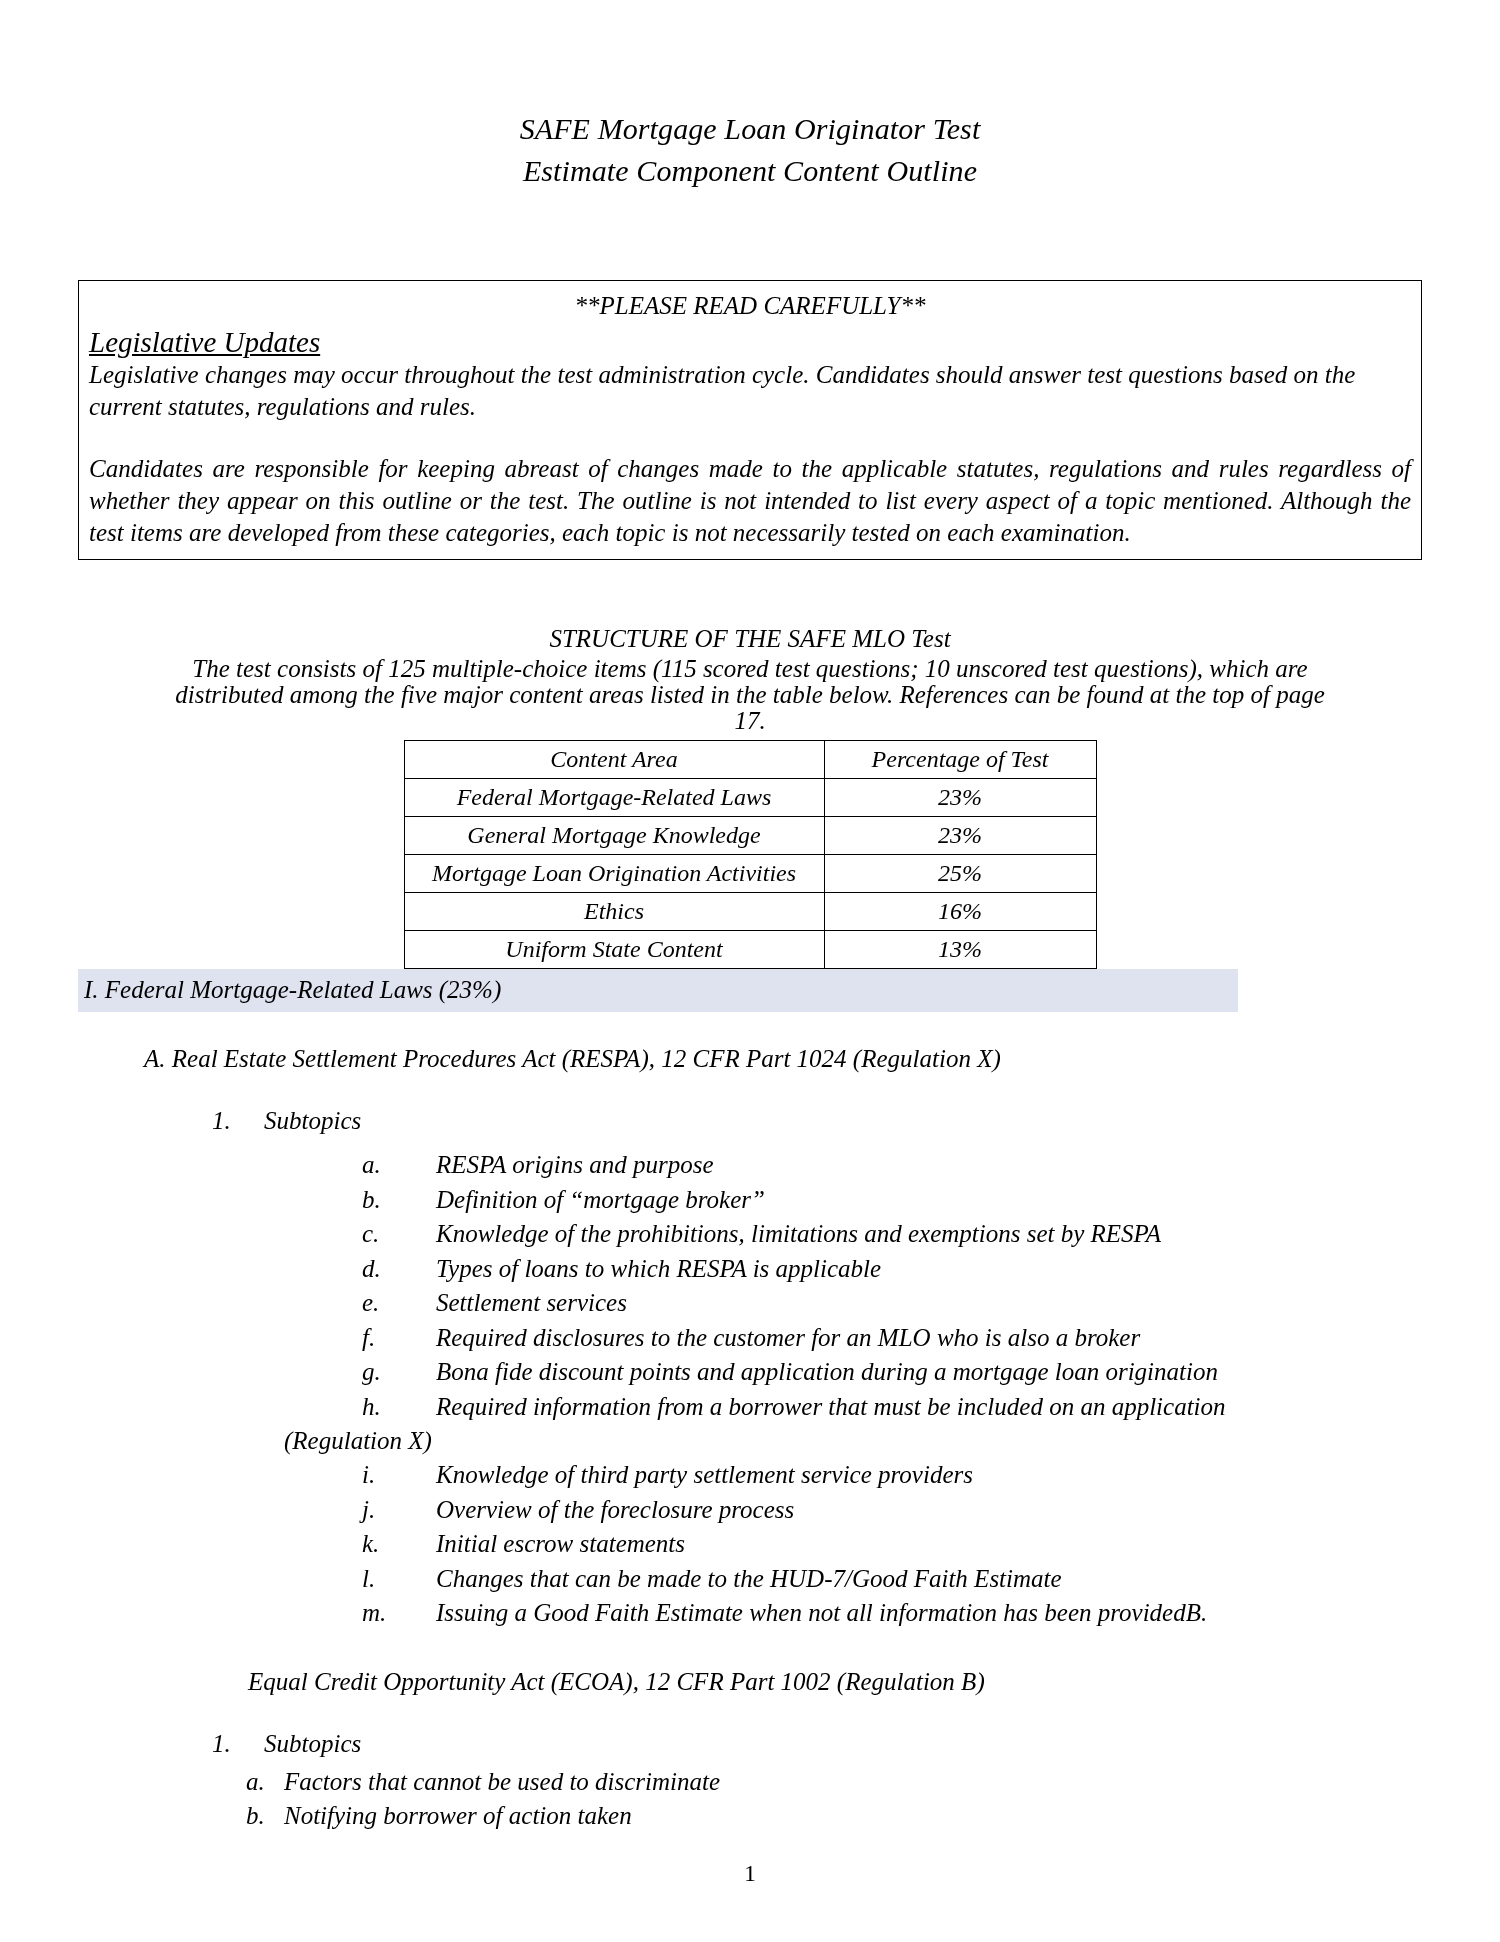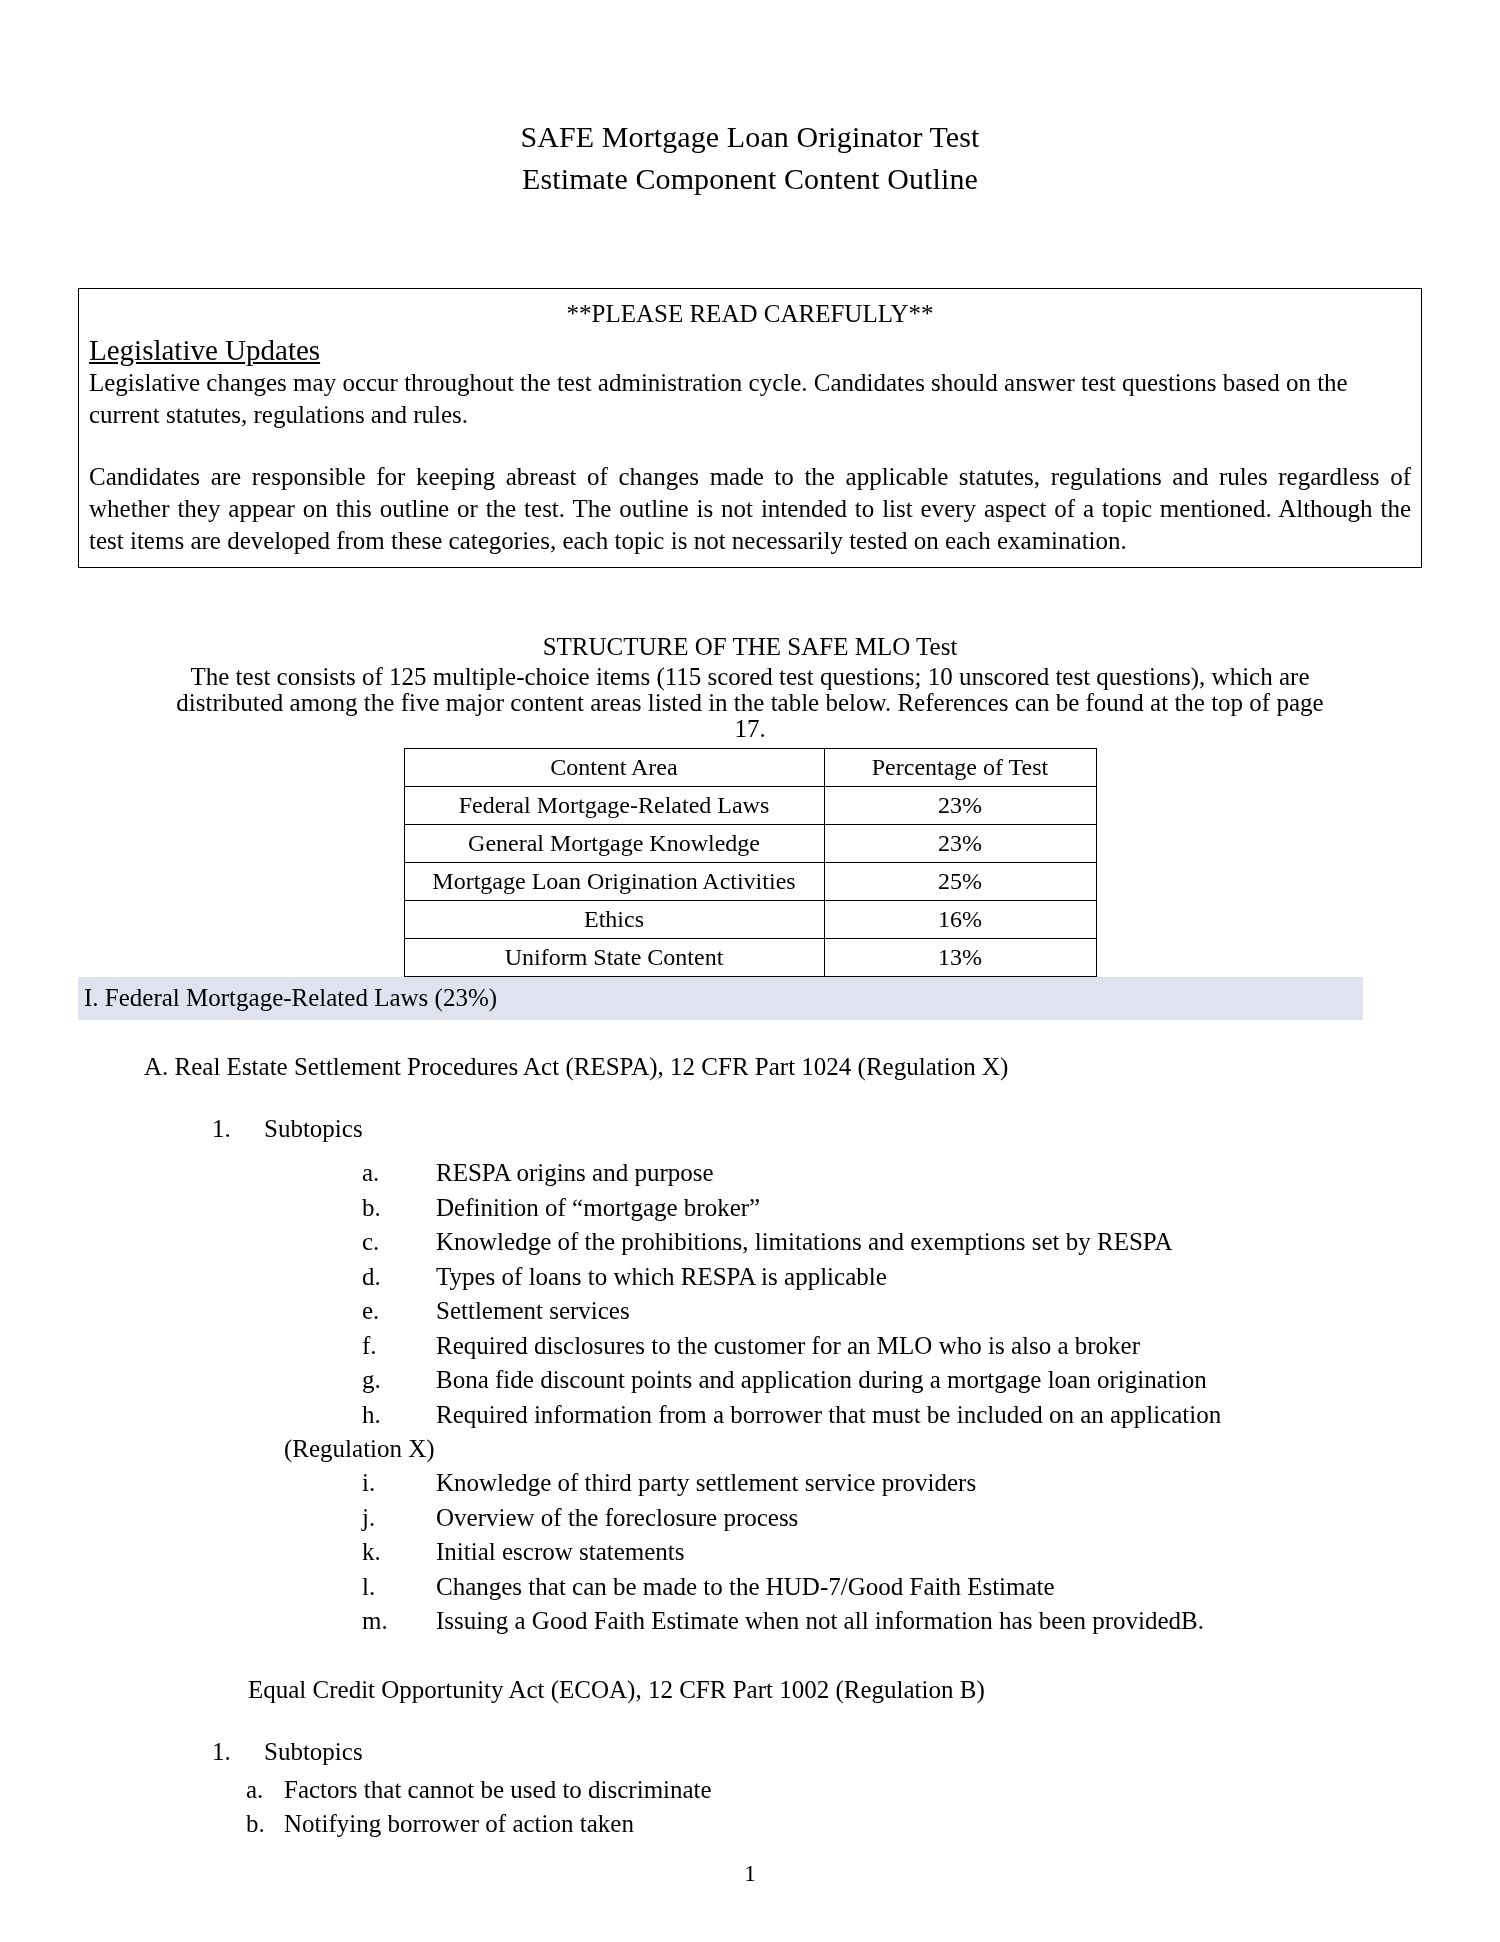--- a/index.html
+++ b/index.html
@@ -18,22 +18,23 @@
     height: 1942px;
     margin: 0 auto;
     background: #ffffff;
     box-sizing: border-box;
     padding: 0;
     overflow: hidden;
   }
   .content {
     position: absolute;
     left: 78px;
-    top: 8px;
+    top: 0;
     width: 1344px;
+    font-style: italic;
   }
 
   
   .doc-title {
     text-align: center;
     font-size: 30px;
     line-height: 42px;
     margin-top: 108px;
     letter-spacing: 0.1px;
   }
@@ -106,21 +107,21 @@
   table.content-table col.c-area { width: 420px; }
   table.content-table col.c-pct  { width: 272px; }
 
   
   .section-band {
     background: #dfe3f0;
     font-size: 25px;
     line-height: 36px;
     padding: 3px 0 4px 6px;
     margin-top: 0px;
-    width: 1285px;
+    width: 1160px;
     box-sizing: border-box;
   }
 
   
   .outline {
     margin-top: 30px;
   }
   .lvl-a {
     font-size: 25px;
     line-height: 34px;

